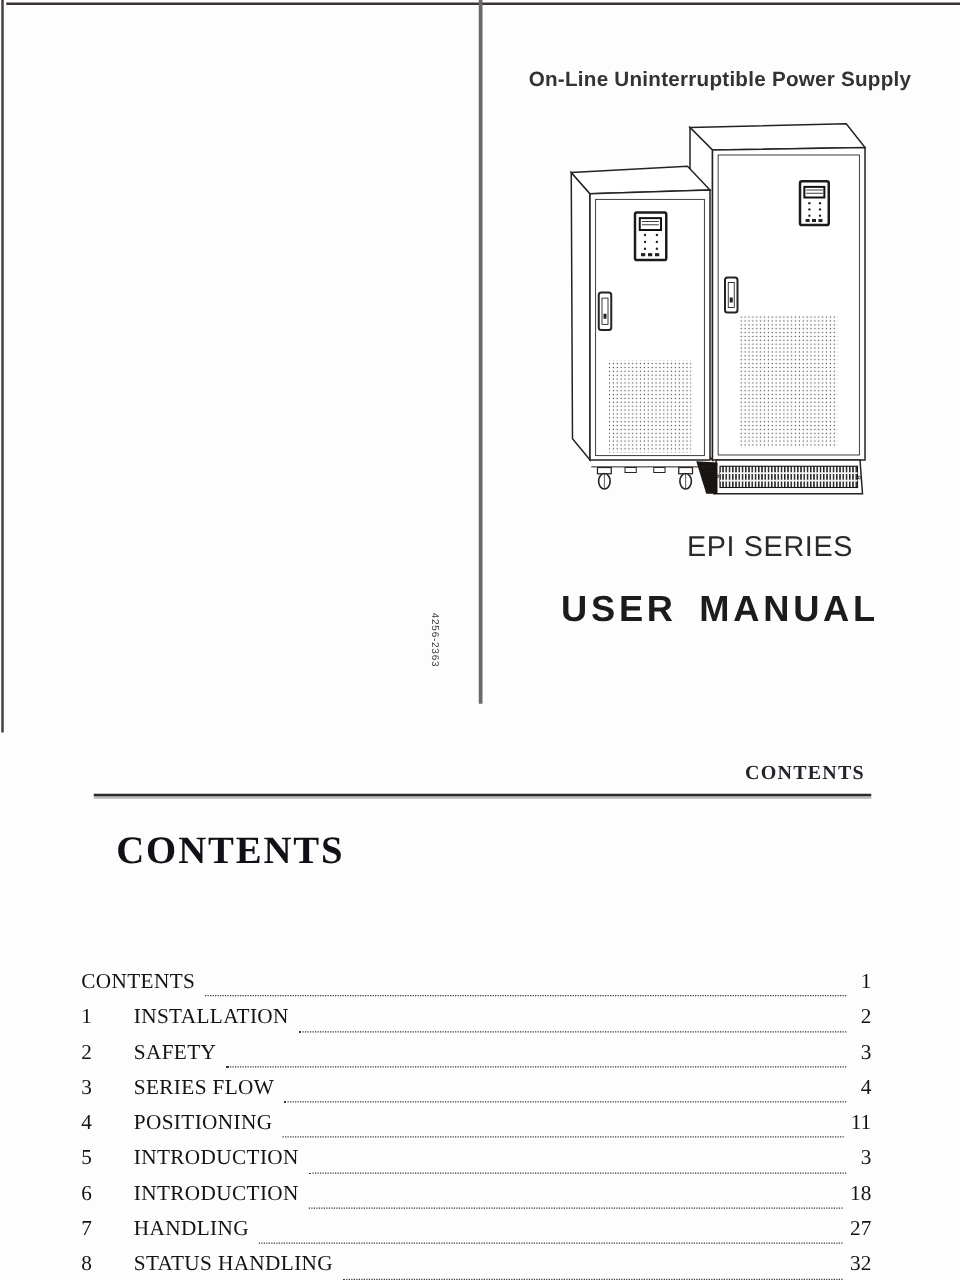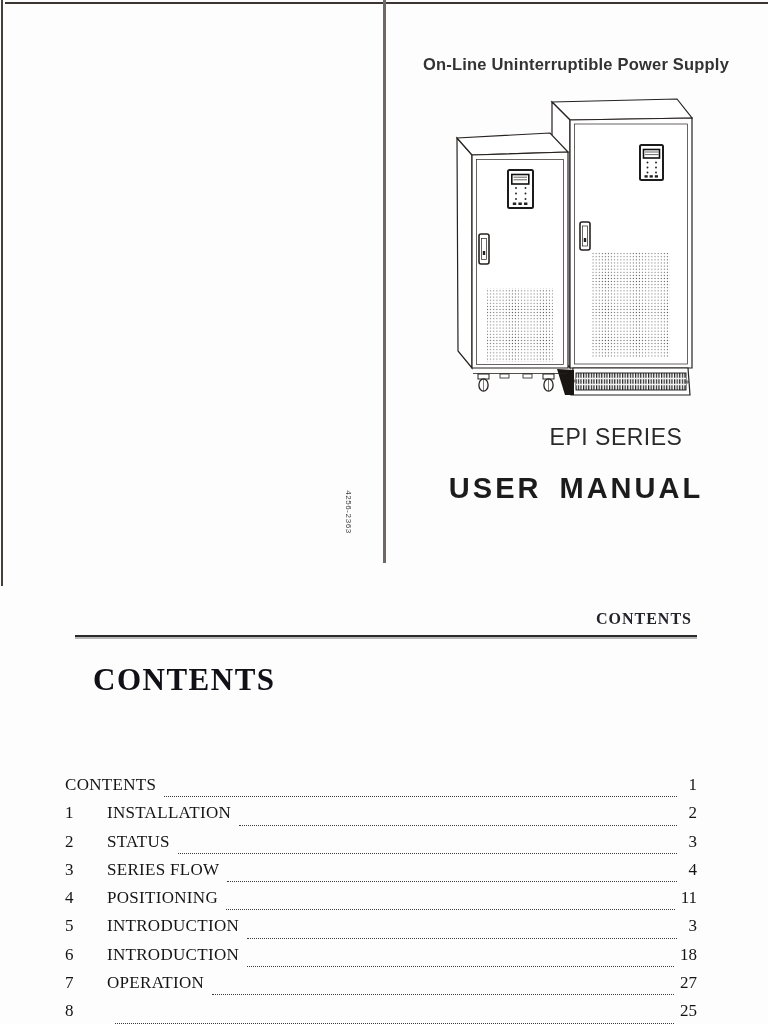--- a/index.html
+++ b/index.html
@@ -189,21 +189,21 @@
     <span class="toc-page">1</span>
   </div>
   <div class="toc-row">
     <span class="toc-num">1</span>
     <span class="toc-title">INSTALLATION</span>
     <span class="toc-leader"></span>
     <span class="toc-page">2</span>
   </div>
   <div class="toc-row">
     <span class="toc-num">2</span>
-    <span class="toc-title">STATUS</span>
+    <span class="toc-title">SAFETY</span>
     <span class="toc-leader"></span>
     <span class="toc-page">3</span>
   </div>
   <div class="toc-row">
     <span class="toc-num">3</span>
     <span class="toc-title">SERIES FLOW</span>
     <span class="toc-leader"></span>
     <span class="toc-page">4</span>
   </div>
   <div class="toc-row">
@@ -219,22 +219,23 @@
     <span class="toc-page">3</span>
   </div>
   <div class="toc-row">
     <span class="toc-num">6</span>
     <span class="toc-title">INTRODUCTION</span>
     <span class="toc-leader"></span>
     <span class="toc-page">18</span>
   </div>
   <div class="toc-row">
     <span class="toc-num">7</span>
-    <span class="toc-title">OPERATION</span>
+    <span class="toc-title">HANDLING</span>
     <span class="toc-leader"></span>
     <span class="toc-page">27</span>
   </div>
   <div class="toc-row">
     <span class="toc-num">8</span>
-    <span class="toc-leader"></span>
-    <span class="toc-page">25</span>
+    <span class="toc-title">STATUS HANDLING</span>
+    <span class="toc-leader"></span>
+    <span class="toc-page">32</span>
   </div>
 </div>
 
 </body></html>

